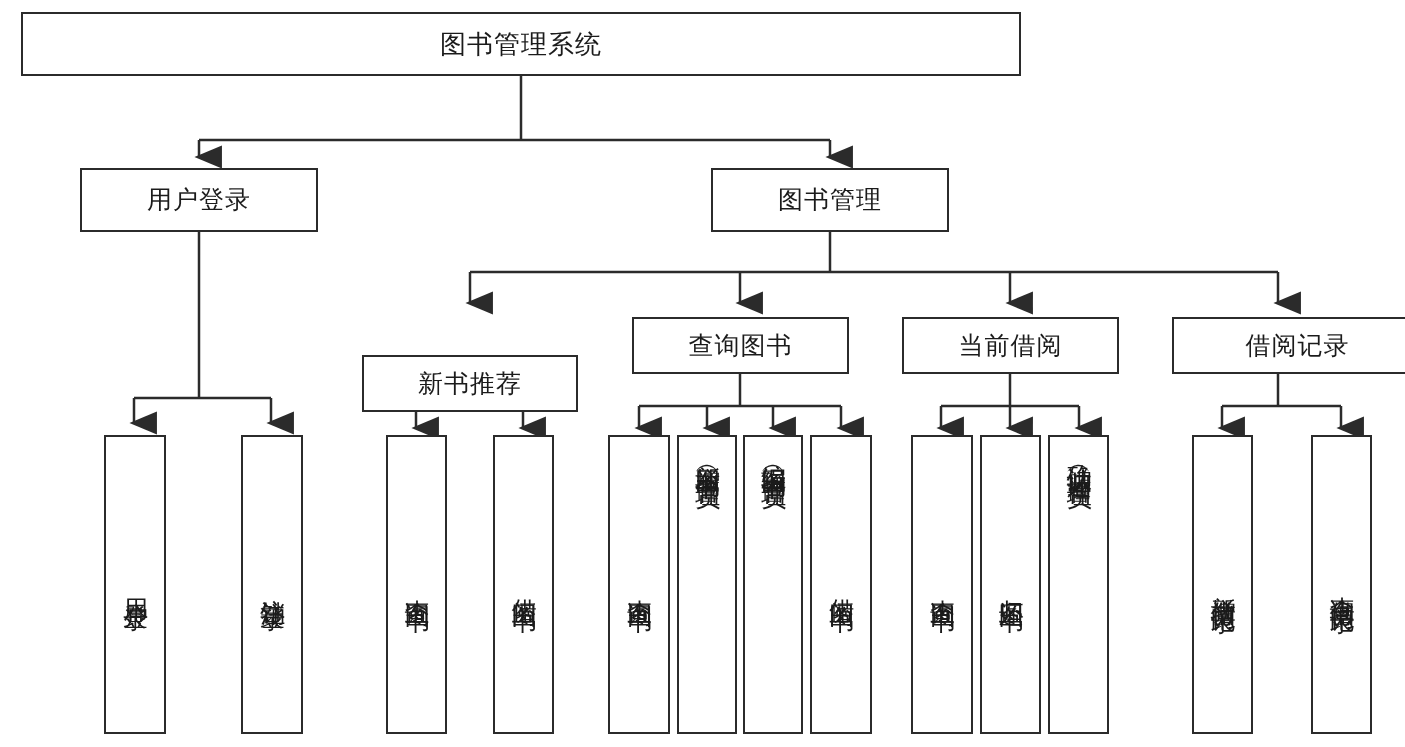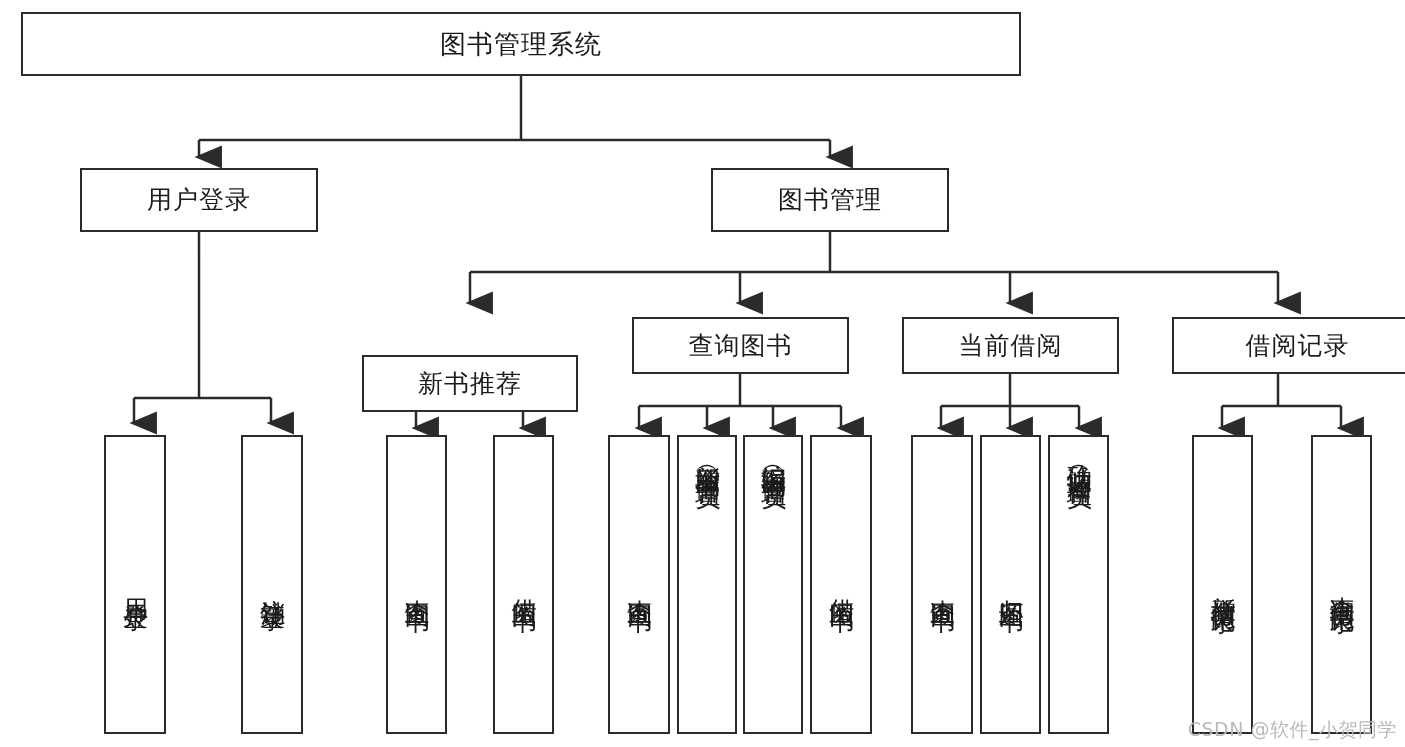--- a/index.html
+++ b/index.html
@@ -190,15 +190,14 @@
     <span>确认归还（管理员）</span>
   </div>
 
   <div class="node vertical align-mid" style="left:1192px; top:435px; width:61px; height:299px;">
     <span>新增借阅记录</span>
   </div>
   <div class="node vertical align-mid" style="left:1311px; top:435px; width:61px; height:299px;">
     <span>查询借阅记录</span>
   </div>
 
-  <div class="watermark">CSDN @软件_小贺同学</div>
 
 </div>
 
 </body></html>

